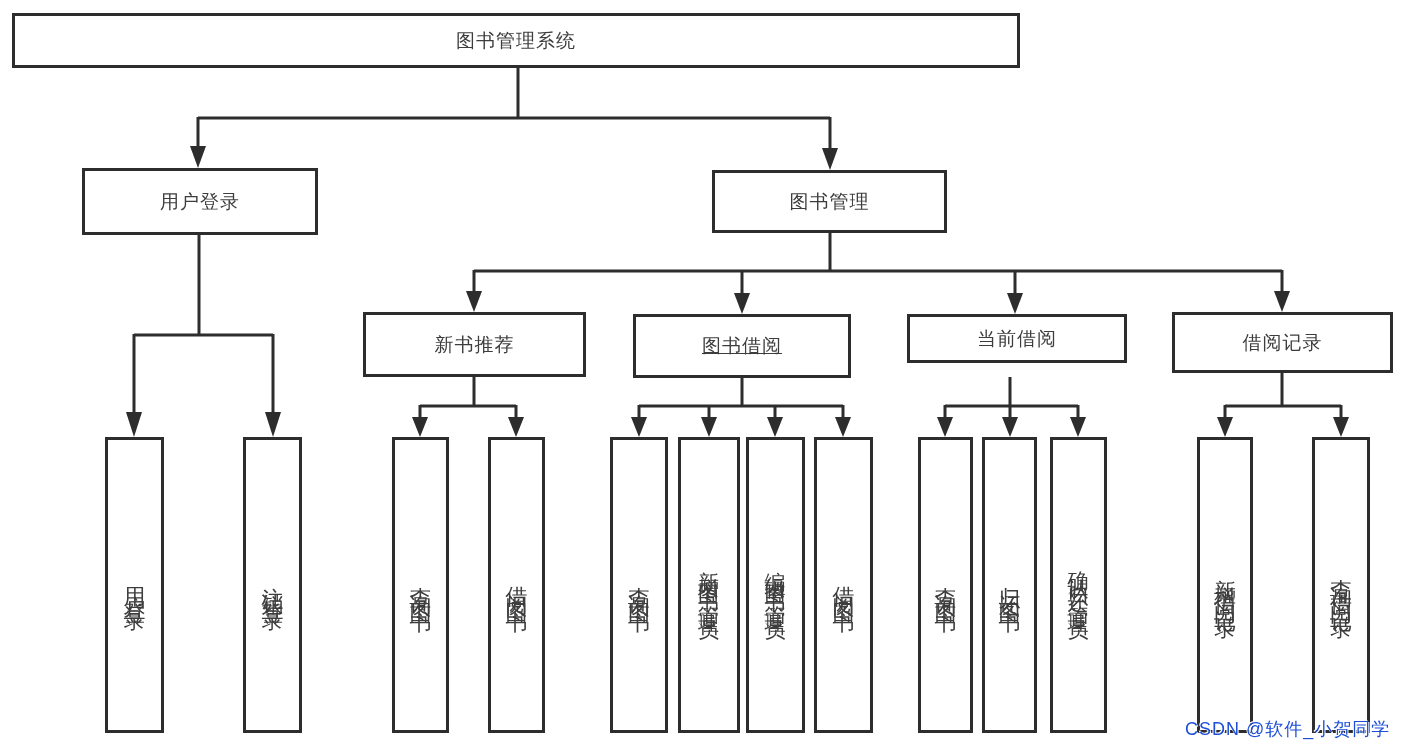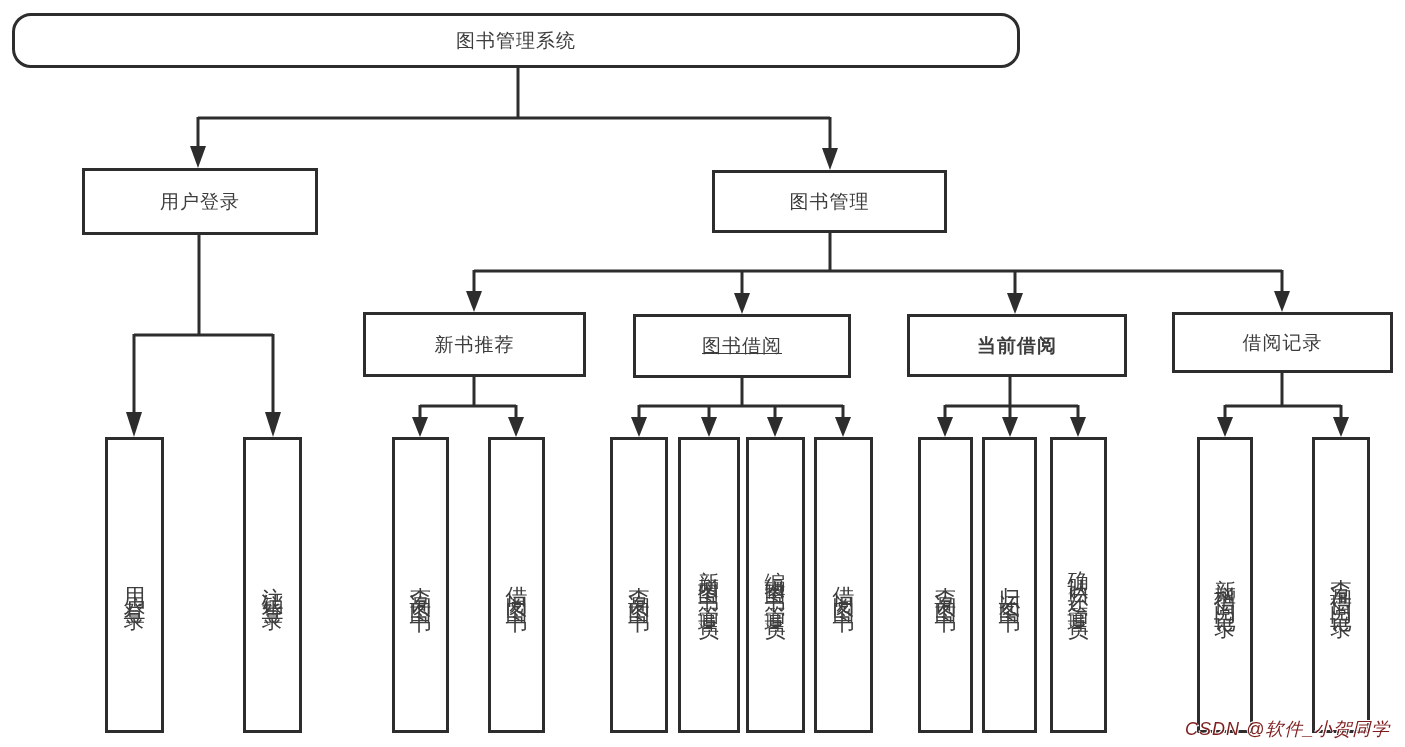--- a/index.html
+++ b/index.html
@@ -24,50 +24,49 @@
   .vbox .vtext{
     writing-mode:vertical-rl;
     text-orientation:mixed;
     font-size:22px;
     letter-spacing:8px;
     line-height:1;
     color:#3d3d3d;
     white-space:nowrap;
   }
   
-  .n-root          {left:12px;  top:13px;  width:1008px; height:55px;border-radius:19px;}
+  .n-root          {left:12px;  top:13px;  width:1008px; height:55px;}
   .n-user-login    {left:82px;  top:168px; width:236px;  height:67px;}
   .n-book-mgmt     {left:712px; top:170px; width:235px;  height:63px;}
   .n-new-book-rec  {left:363px; top:312px; width:223px;  height:65px;}
   .n-book-borrow   {left:633px; top:314px; width:218px;  height:64px;text-decoration:underline;}
-  .n-current-borrow{left:907px; top:314px; width:220px;  height:63px;font-weight:bold;}
+  .n-current-borrow{left:907px; top:314px; width:220px;  height:49px;}
   .n-borrow-record {left:1172px;top:312px; width:221px;  height:61px;}
   
   .vbox{top:437px;height:296px;}
   .n-leaf-user-login {left:105px; width:59px;}
   .n-leaf-logout     {left:243px; width:59px;}
   .n-rec-query-book  {left:392px; width:57px;}
   .n-rec-borrow-book {left:488px; width:57px;}
   .n-bb-query-book   {left:610px; width:58px;}
   .n-bb-add-book     {left:678px; width:62px;}
   .n-bb-edit-book    {left:746px; width:59px;}
   .n-bb-borrow-book  {left:814px; width:59px;}
   .n-cb-query-book   {left:918px; width:55px;}
   .n-cb-return-book  {left:982px; width:55px;}
   .n-cb-confirm      {left:1050px;width:57px;}
   .n-br-add-record   {left:1197px;width:56px;}
   .n-br-query-record {left:1312px;width:58px;}
   
   .tight .vtext{font-size:21px;letter-spacing:7px;}
   #watermark{
     position:absolute;left:1185px;top:717px;z-index:3;
-    font-size:18px;color:#7f1d1d;letter-spacing:1px;
+    font-size:18px;color:#1d4ed8;letter-spacing:1px;
     text-shadow:1px 1px 0 #ffffff, -1px -1px 0 #ffffff;
     white-space:nowrap;
-    font-style:italic;
   }
 </style>
 </head>
 <body>
 
 <div id="stage">
 
   <svg id="connectors" width="1405" height="747" viewBox="0 0 1405 747">
     <g stroke="#2d2d2d" stroke-width="3" fill="none">
 

